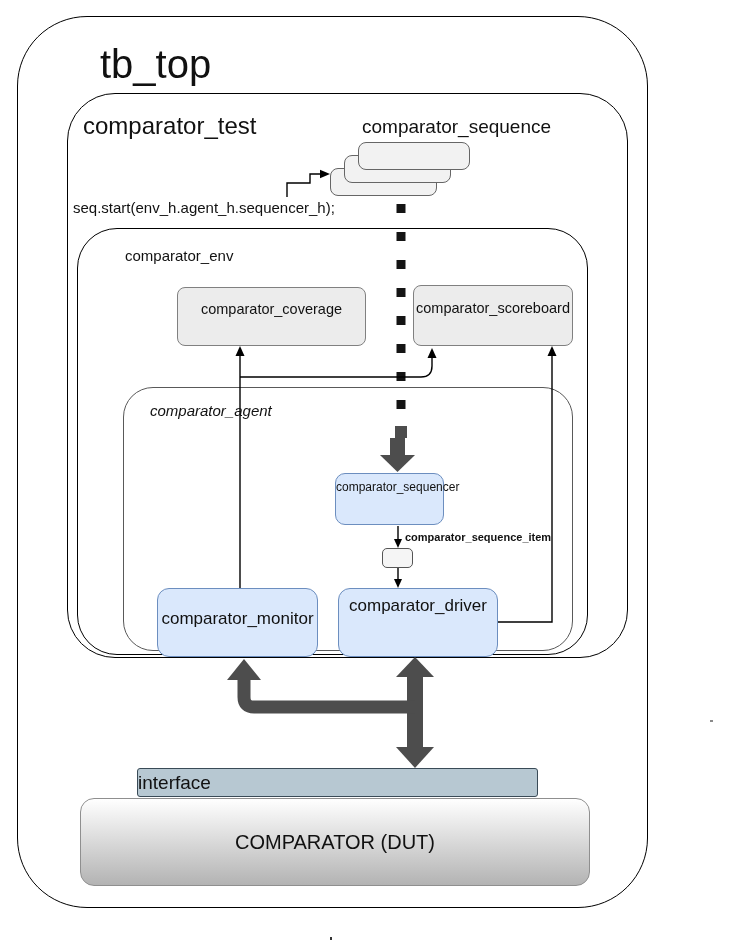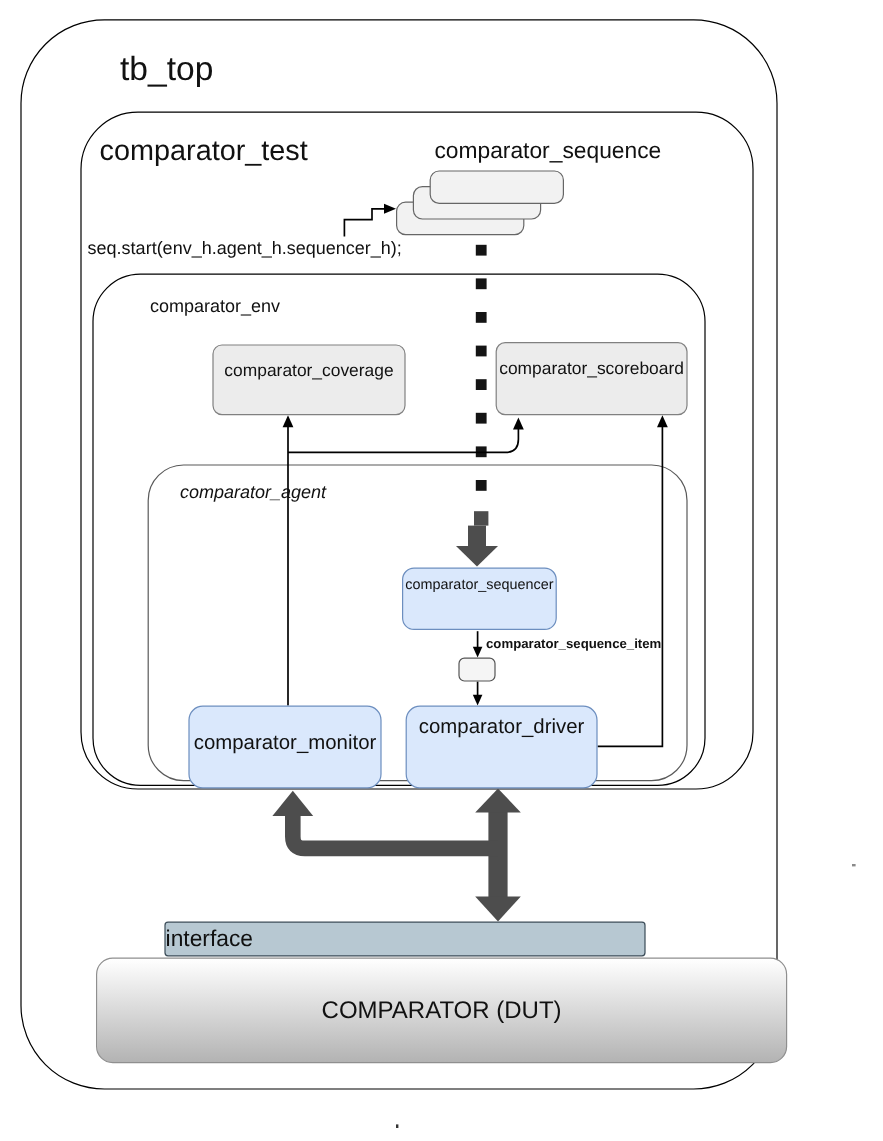--- a/index.html
+++ b/index.html
@@ -107,39 +107,39 @@
       <polygon class="thick" points="396,677 434,677 415,657"></polygon>
       <polygon class="thick" points="396,747 434,747 415,768"></polygon>
     </g>
 
     <g>
       <path class="thick-line" d="M415,707 L254,707 Q244,707 244,697 L244,678" stroke-width="13" stroke-linejoin="round"></path>
       <polygon class="thick" points="227,680 261,680 244,659"></polygon>
     </g>
   </svg>
 
-  <div class="lbl" style="left:100px;top:42px;font-size:28px;">tb_top</div>
+  <div class="lbl" style="left:100px;top:42px;font-size:40px;">tb_top</div>
   <div class="lbl" style="left:83px;top:112px;font-size:24px;">comparator_test</div>
   <div class="lbl" style="left:362px;top:116px;font-size:19px;">comparator_sequence</div>
   <div class="lbl" style="left:125px;top:247px;font-size:15px;">comparator_env</div>
   <div class="lbl" style="left:150px;top:402px;font-size:15px;font-style:italic;">comparator_agent</div>
   <div class="lbl" style="left:73px;top:199px;font-size:15px;">seq.start(env_h.agent_h.sequencer_h);</div>
   <div class="lbl" style="left:405px;top:531px;font-size:11px;font-weight:bold;">comparator_sequence_item</div>
 
   <div class="abs card node" style="left:330px;top:168px;width:107px;height:28px;z-index:3;"></div>
   <div class="abs card node" style="left:344px;top:155px;width:107px;height:28px;z-index:4;"></div>
   <div class="abs card node" style="left:358px;top:142px;width:112px;height:28px;z-index:5;"></div>
 
-  <div class="abs gray-node node" style="left:177px;top:287px;width:161px;height:59px;font-size:14.5px;padding-top:13px;">comparator_coverage</div>
+  <div class="abs gray-node node" style="left:177px;top:287px;width:189px;height:59px;font-size:14.5px;padding-top:13px;">comparator_coverage</div>
   <div class="abs gray-node node" style="left:413px;top:285px;width:160px;height:61px;font-size:14.5px;padding-top:14px;">comparator_scoreboard</div>
 
-  <div class="abs blue-node node" style="left:335px;top:473px;width:129px;height:52px;border-radius:10px;font-size:12px;padding-top:6px;">comparator_sequencer</div>
+  <div class="abs blue-node node" style="left:335px;top:473px;width:109px;height:52px;border-radius:10px;font-size:12px;padding-top:6px;">comparator_sequencer</div>
   <div class="abs node" style="left:382px;top:548px;width:31px;height:20px;background:#f5f5f5;border:1px solid #555;border-radius:5px;"></div>
   <div class="abs blue-node node" style="left:157px;top:588px;width:161px;height:69px;font-size:17px;padding-top:20px;">comparator_monitor</div>
   <div class="abs blue-node node" style="left:338px;top:588px;width:160px;height:69px;font-size:17px;padding-top:7px;">comparator_driver</div>
 
   <div class="abs interface-bar" style="left:137px;top:768px;width:401px;height:29px;">interface</div>
-  <div class="abs dut-box" style="left:80px;top:798px;width:576px;height:88px;">COMPARATOR (DUT)</div>
+  <div class="abs dut-box" style="left:80px;top:798px;width:510px;height:88px;">COMPARATOR (DUT)</div>
 
   <div class="stray" style="left:710px;top:720px;width:3px;height:2px;background:#8a8a8a;"></div>
   <div class="stray" style="left:330px;top:937px;width:2px;height:3px;background:#333;"></div>
 
 </div>
 
 </body></html>

